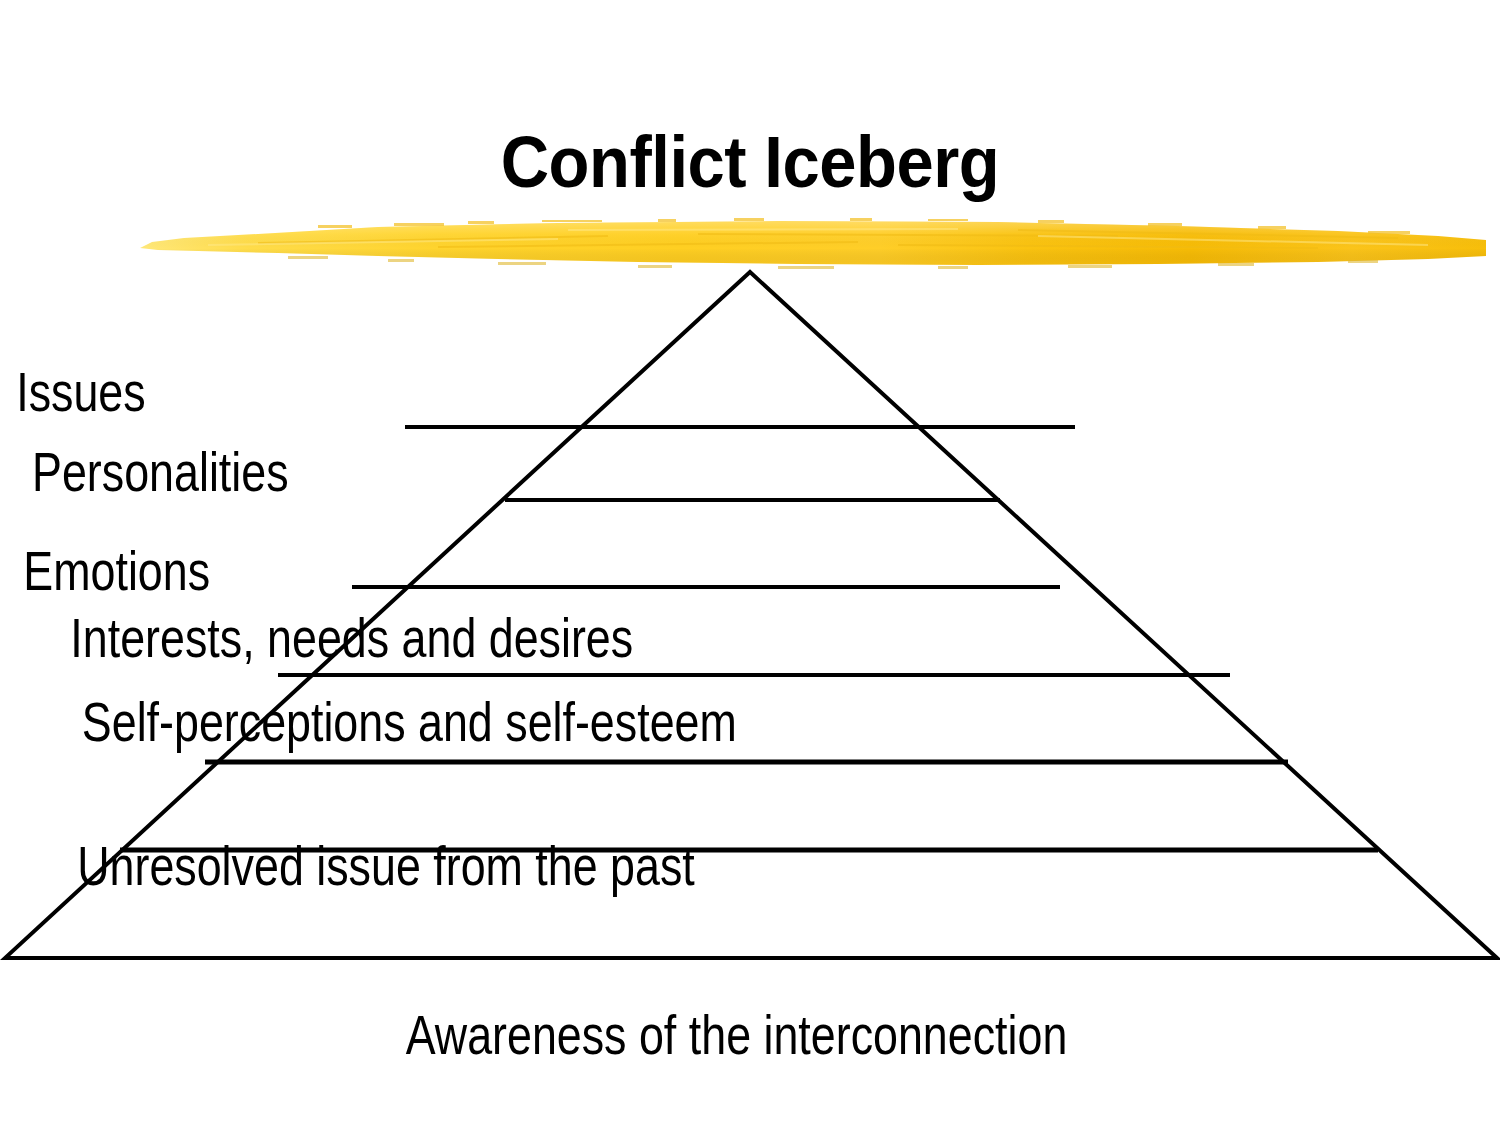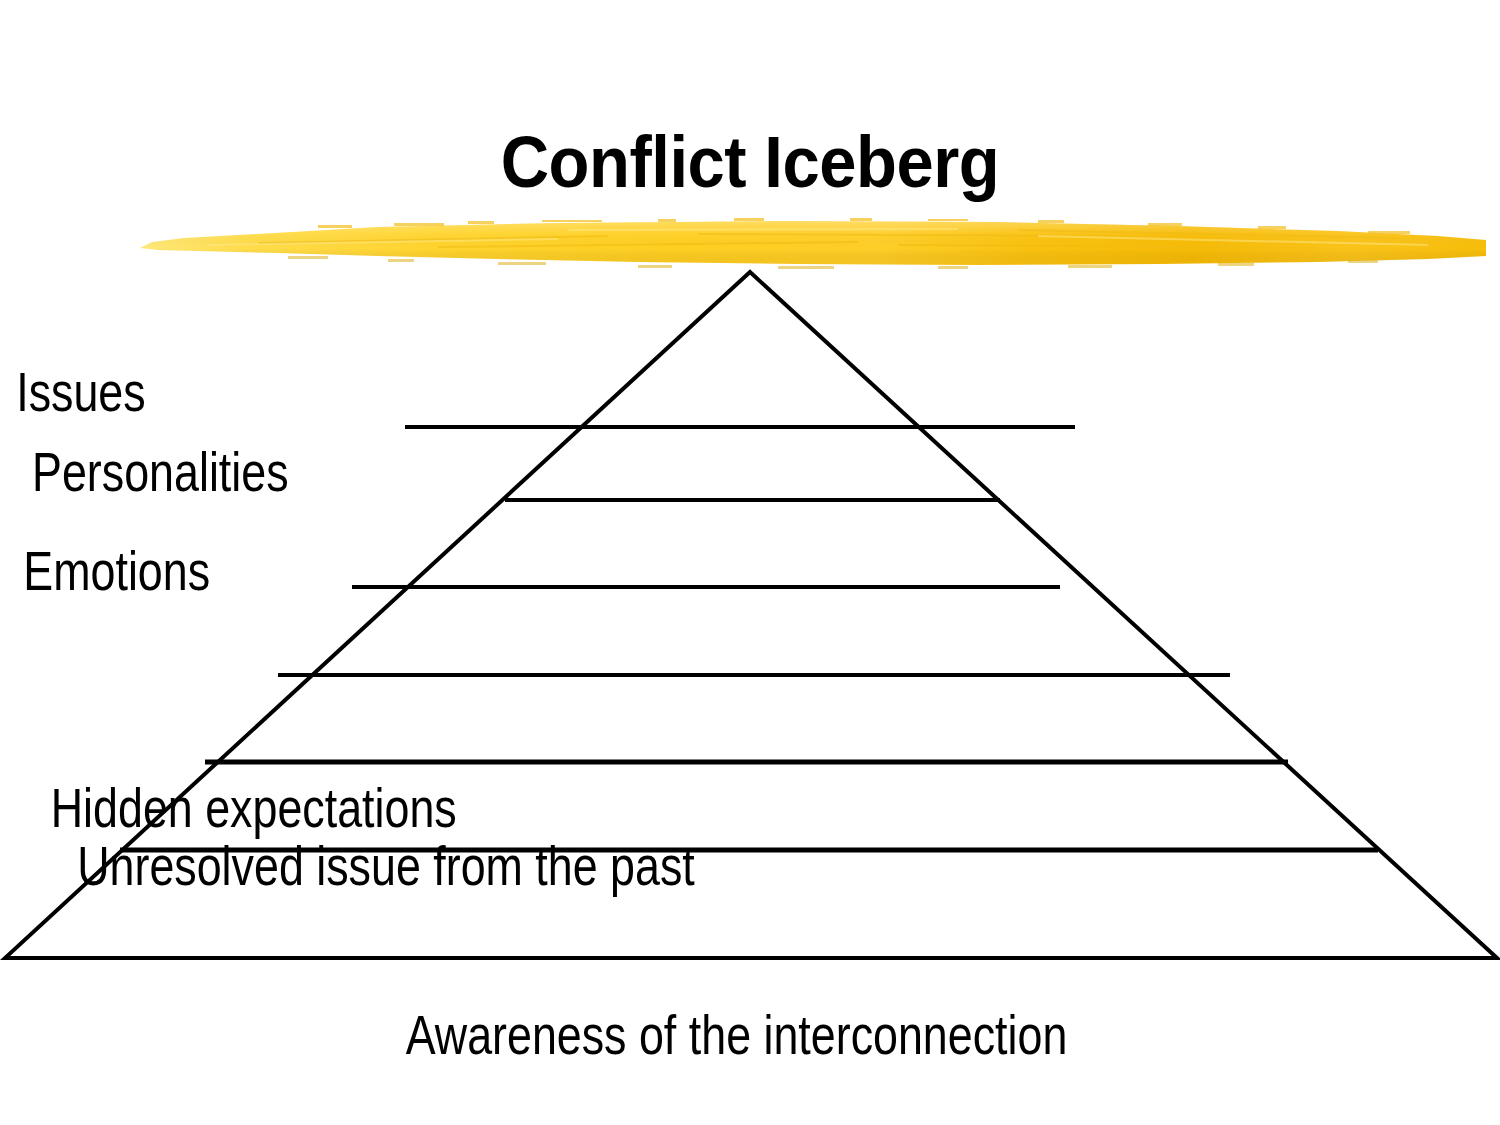--- a/index.html
+++ b/index.html
@@ -190,22 +190,25 @@
 
   <div class="layer-label" id="label-0">
     <span>Issues</span>
   </div>
   <div class="layer-label" id="label-1">
     <span>Personalities</span>
   </div>
   <div class="layer-label" id="label-2">
     <span>Emotions</span>
   </div>
-  <div class="layer-label" id="label-5">
-    <span>Hidden expectations</span>
+  <div class="layer-label" id="label-3">
+    <span>Interests, needs and desires</span>
+  </div>
+  <div class="layer-label" id="label-4">
+    <span>Self-perceptions and self-esteem</span>
   </div>
   <div class="layer-label" id="label-6">
     <span>Unresolved issue from the past</span>
   </div>
 
   <div id="caption">
     <span>Awareness of the interconnection</span>
   </div>
 
 </div>

